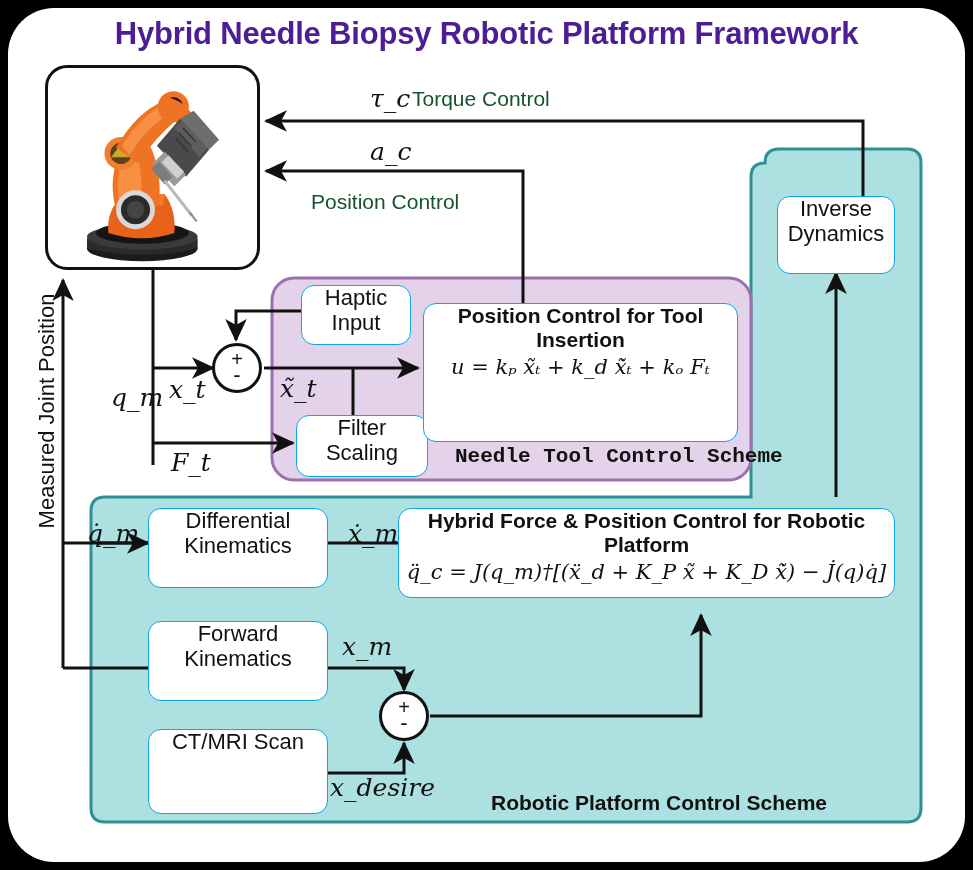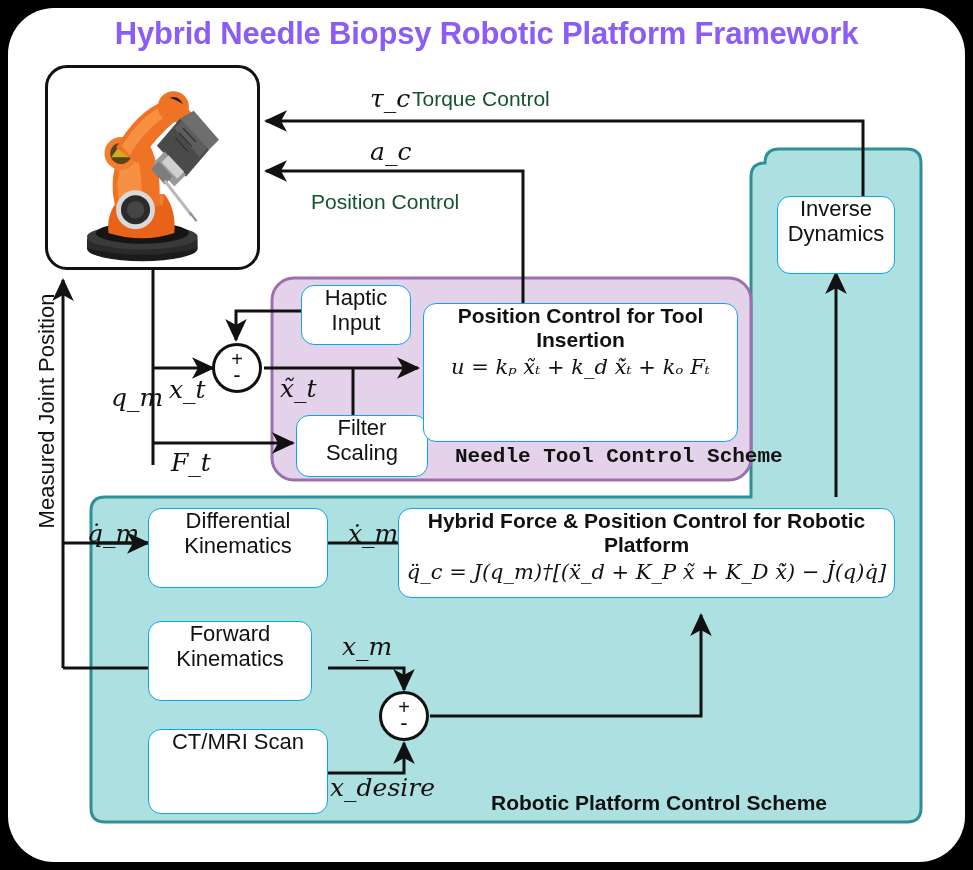--- a/index.html
+++ b/index.html
@@ -11,21 +11,21 @@
   }
   #frame{
     position:absolute;left:8px;top:8px;width:957px;height:854px;
     background:#ffffff;border-radius:46px;overflow:hidden;
   }
   #stage{position:absolute;left:0;top:0;width:957px;height:854px;}
   svg.layer{position:absolute;left:0;top:0;width:957px;height:854px;overflow:visible;}
   .txt{position:absolute;}
   #title{
     left:0;top:8px;width:957px;text-align:center;
-    font-size:31px;font-weight:bold;color:#8b5cf6;letter-spacing:-.2px;
+    font-size:31px;font-weight:bold;color:#4c1d95;letter-spacing:-.2px;
     white-space:nowrap;
   }
   .node{
     position:absolute;background:#fff;border:1px solid #0ea5e9;border-radius:13px;
     display:flex;flex-direction:column;align-items:center;justify-content:flex-start;
     text-align:center;color:#111;line-height:1.12;box-sizing:border-box;
   }
   .node .ln{display:block;}
   .n-reg{font-size:22px;}
   .n-bold{font-weight:bold;font-size:21px;}
@@ -191,21 +191,21 @@
     <span class="ln n-bold">Position Control for Tool</span>
     <span class="ln n-bold">Insertion</span>
     <span class="mathline">u = kₚ x̃ₜ + k_d ẋ̃ₜ + kₒ Fₜ</span>
   </div>
 
   <div class="node" style="left:140px;top:500px;width:180px;height:80px;">
     <span class="ln n-reg">Differential</span>
     <span class="ln n-reg">Kinematics</span>
   </div>
 
-  <div class="node" style="left:140px;top:613px;width:164px;height:80px;">
+  <div class="node" style="left:140px;top:613px;width:180px;height:80px;">
     <span class="ln n-reg">Forward</span>
     <span class="ln n-reg">Kinematics</span>
   </div>
 
   <div class="node" style="left:140px;top:721px;width:180px;height:85px;">
     <span class="ln n-reg">CT/MRI Scan</span>
   </div>
 
   <div class="node" style="left:390px;top:500px;width:497px;height:90px;">
     <span class="ln n-bold">Hybrid Force &amp; Position Control for Robotic</span>

